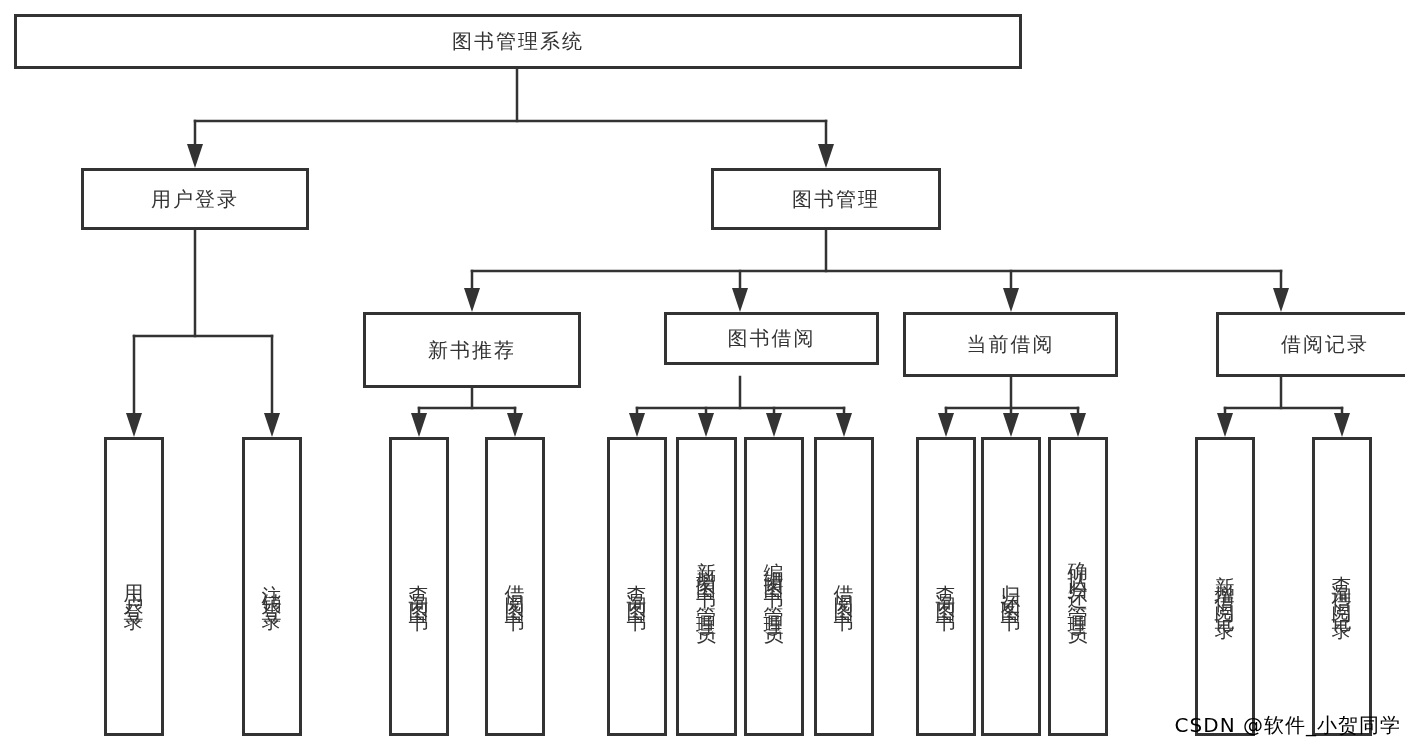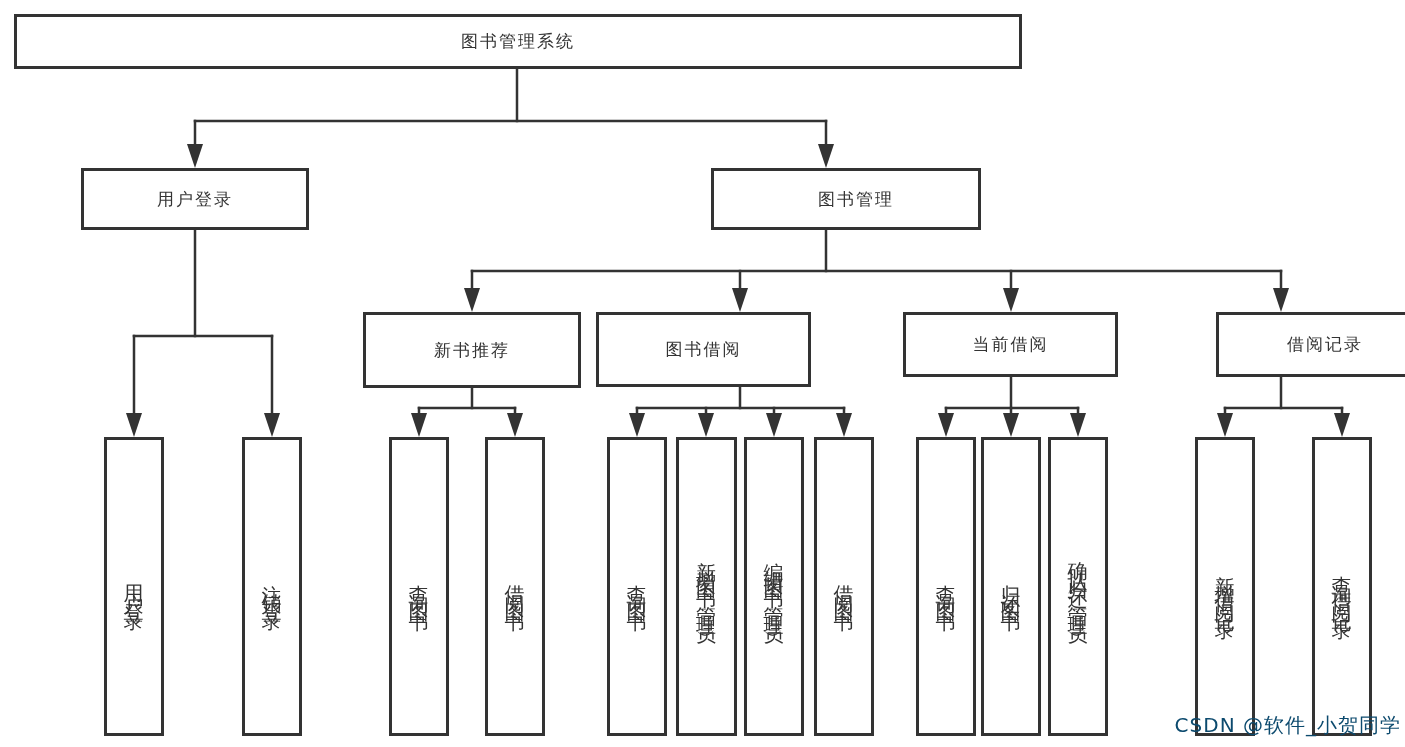--- a/index.html
+++ b/index.html
@@ -26,39 +26,39 @@
   .node {
     position: absolute;
     box-sizing: border-box;
     border: 3px solid #333333;
     background: #ffffff;
     display: flex;
     align-items: center;
     justify-content: center;
   }
   .hnode {
-    font-size: 17px;
+    font-size: 20px;
     letter-spacing: 2px;
     white-space: nowrap;
   }
   .vnode .vlabel {
     writing-mode: vertical-rl;
     text-orientation: mixed;
     font-size: 20px;
     letter-spacing: 9px;
     line-height: 1;
     white-space: nowrap;
   }
   .watermark {
     position: absolute;
     right: 4px;
     bottom: 8px;
     font-size: 20px;
     letter-spacing: 1px;
-    color: #0c4a6e;
+    color: #000000;
     white-space: nowrap;
   }
 </style>
 </head>
 <body>
 
 <div class="canvas">
 
   <svg class="connectors" viewBox="0 0 1405 747" xmlns="http://www.w3.org/2000/svg">
     <g stroke="#333333" stroke-width="2.5" fill="#333333" stroke-linecap="square">
@@ -138,28 +138,28 @@
     </g>
   </svg>
 
   <div class="node hnode" style="left:14px; top:14px; width:1008px; height:55px;">
     <span>图书管理系统</span>
   </div>
 
   <div class="node hnode" style="left:81px; top:168px; width:228px; height:62px;">
     <span>用户登录</span>
   </div>
-  <div class="node hnode" style="left:711px; top:168px; width:270px; height:62px;padding-left:20px;">
+  <div class="node hnode" style="left:711px; top:168px; width:230px; height:62px;padding-left:20px;">
     <span>图书管理</span>
   </div>
 
   <div class="node hnode" style="left:363px; top:312px; width:218px; height:76px;">
     <span>新书推荐</span>
   </div>
-  <div class="node hnode" style="left:596px; top:312px; width:215px; height:75px;">
+  <div class="node hnode" style="left:664px; top:312px; width:215px; height:53px;">
     <span>图书借阅</span>
   </div>
   <div class="node hnode" style="left:903px; top:312px; width:215px; height:65px;">
     <span>当前借阅</span>
   </div>
   <div class="node hnode" style="left:1216px; top:312px; width:218px; height:65px;">
     <span>借阅记录</span>
   </div>
 
   <div class="node vnode" style="left:104px; top:437px; width:60px; height:299px;">

